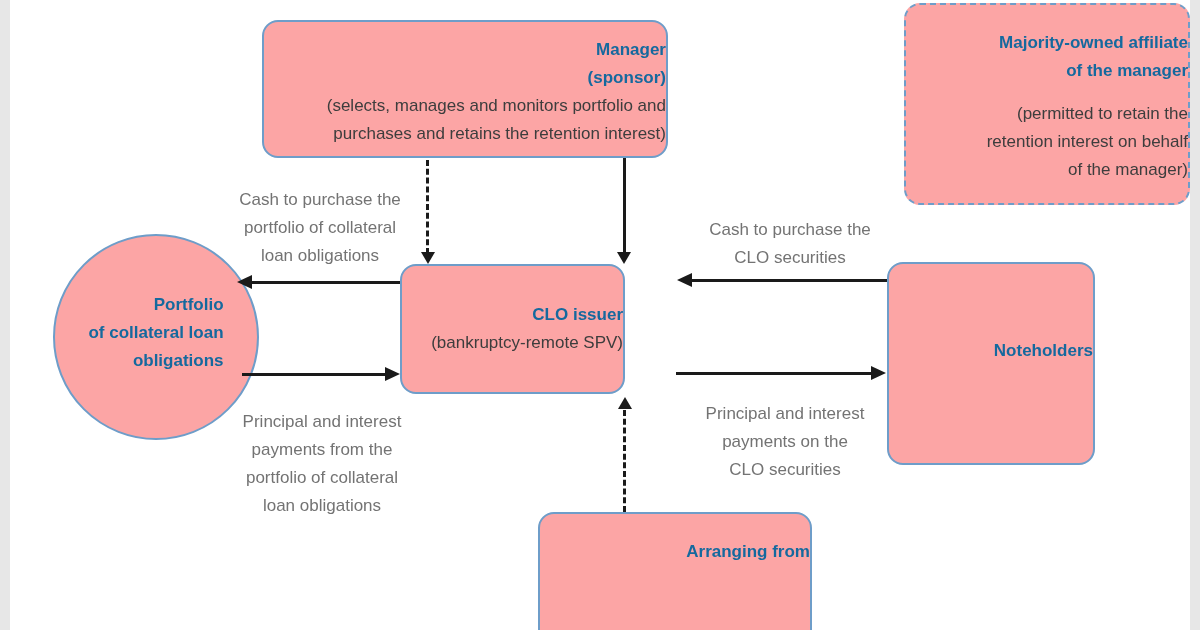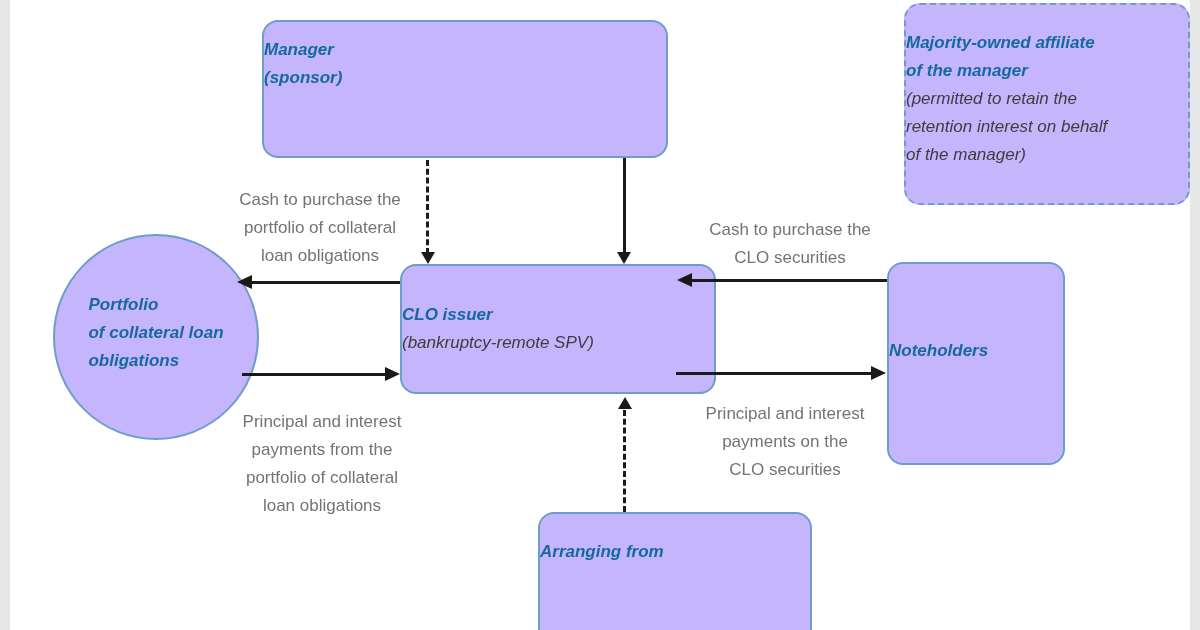--- a/index.html
+++ b/index.html
@@ -16,47 +16,46 @@
   }
   .edge-strip {
     position: absolute; top: 0; height: 630px; width: 10px;
     background: #e7e7e7;
   }
   #edge-left { left: 0; }
   #edge-right { right: 0; }
 
   .node {
     position: absolute;
-    background: #c4b5fd;
+    background: #fca5a5;
     border: 2px solid #6e9dc9;
     border-radius: 16px;
-    text-align: left;
+    text-align: right;
     box-sizing: border-box;
-    font-style: italic;
   }
   .node .title {
     display: block;
     font-weight: bold;
     color: #15699e;
     white-space: pre-line;
   }
   .node .desc {
     display: block;
     color: #3d3d3d;
     white-space: pre-line;
   }
 
   #manager-node    { left: 262px; top: 20px;  width: 406px; height: 138px; padding-top: 14px; }
   #affiliate-node  { left: 904px; top: 3px;   width: 286px; height: 202px; padding-top: 24px; border-style: dashed; }
-  #affiliate-node .desc { margin-top: 0; }
-  #clo-node        { left: 400px; top: 264px; width: 316px; height: 130px;
+  #affiliate-node .desc { margin-top: 15px; }
+  #clo-node        { left: 400px; top: 264px; width: 225px; height: 130px;
                      display: flex; flex-direction: column; justify-content: center; }
   #portfolio-node  { left: 53px;  top: 234px; width: 206px; height: 206px; border-radius: 50%;
                      display: flex; align-items: center; justify-content: center; padding-bottom: 8px; }
-  #noteholders-node{ left: 887px; top: 262px; width: 178px; height: 203px;
+  #noteholders-node{ left: 887px; top: 262px; width: 208px; height: 203px;
                      display: flex; flex-direction: column; justify-content: center; padding-bottom: 26px; }
   #arranging-node  { left: 538px; top: 512px; width: 274px; height: 150px; padding-top: 24px; }
 
   .flow-label {
     position: absolute;
     text-align: center;
     color: #737373;
     white-space: pre-line;
   }
   #label-cash-portfolio { left: 198px; top: 186px; width: 244px; }
@@ -77,20 +76,22 @@
 <body>
 
 <div id="canvas">
 
   <div id="edge-left" class="edge-strip"></div>
   <div id="edge-right" class="edge-strip"></div>
 
   <div id="manager-node" class="node">
     <span class="title">Manager
 (sponsor)</span>
+    <span class="desc">(selects, manages and monitors portfolio and
+purchases and retains the retention interest)</span>
   </div>
 
   <div id="affiliate-node" class="node">
     <span class="title">Majority-owned affiliate
 of the manager</span>
     <span class="desc">(permitted to retain the
 retention interest on behalf
 of the manager)</span>
   </div>
 

